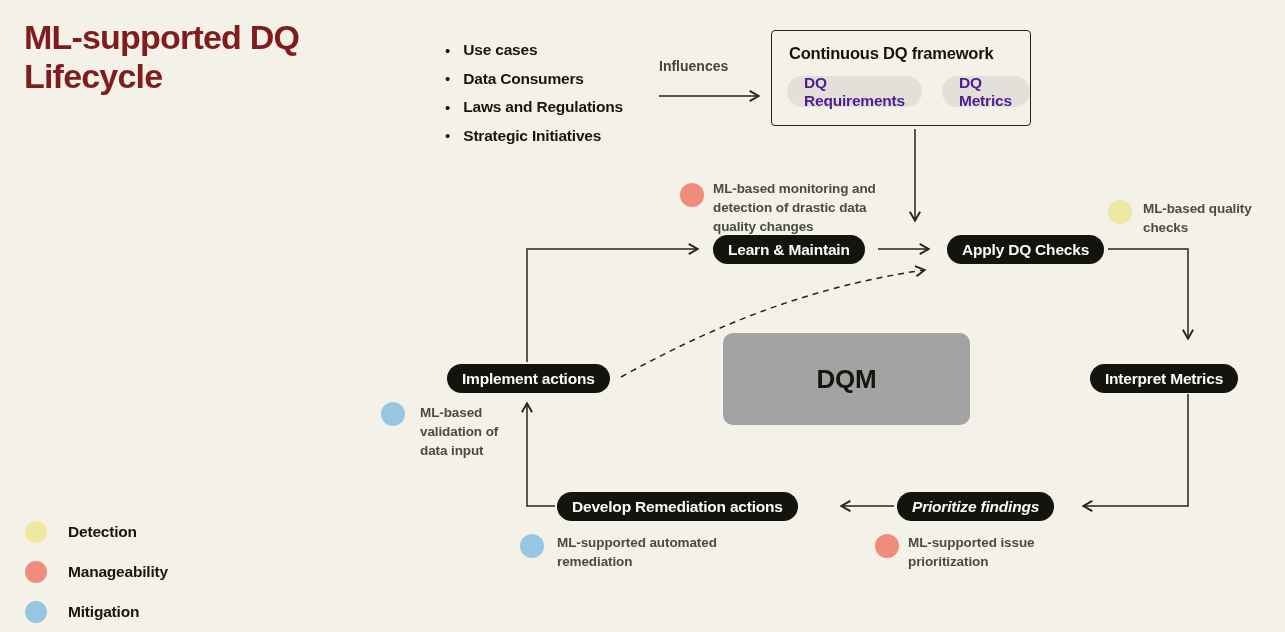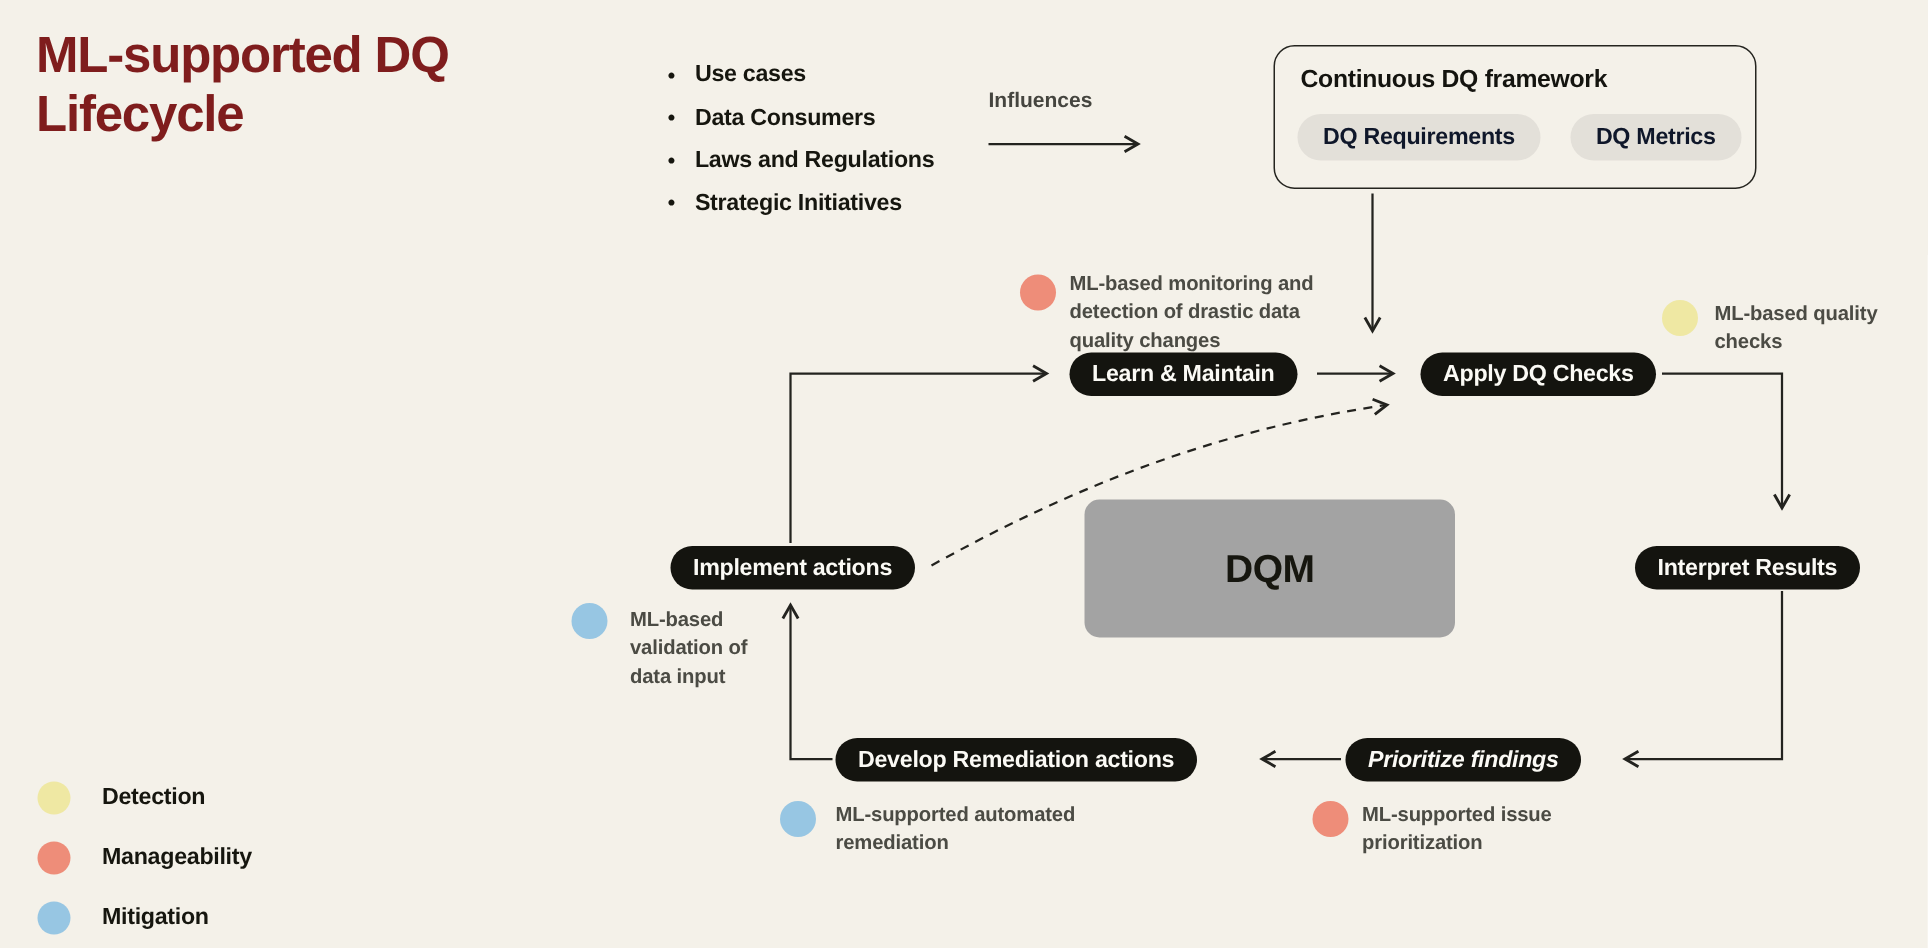--- a/index.html
+++ b/index.html
@@ -17,32 +17,32 @@
   }
   
   .drivers{left:445px;top:36px;display:flex;flex-direction:column;}
   .driver-row{display:flex;align-items:center;gap:13px;height:28.5px;}
   .driver-bullet{font-size:15px;color:#16160f;line-height:1;}
   .driver-label{font-size:15.5px;font-weight:700;color:#16160f;letter-spacing:-0.2px;}
   
   .influences{left:659px;top:58px;font-size:14px;font-weight:600;color:#45453f;}
   
   .framework{
-    left:849px;top:30px;width:322px;height:96px;
-    border:1.5px solid #24241f;border-radius:14px;box-sizing:border-box;
+    left:771px;top:30px;width:260px;height:96px;
+    border:1.5px solid #24241f;border-radius:4px;box-sizing:border-box;
     background:transparent;
   }
   .framework-title{
     position:absolute;left:17px;top:13px;
     font-size:16.5px;font-weight:700;letter-spacing:-0.2px;color:#14140f;
   }
   .framework-pills{position:absolute;left:15px;top:45px;display:flex;gap:20px;}
   .gray-pill{
     background:#e3e0d9;border-radius:17px;height:31px;display:flex;align-items:center;
-    padding:0 17px;font-size:15.5px;font-weight:700;color:#0f172a;letter-spacing:-0.2px;
+    padding:0 17px;font-size:15.5px;font-weight:700;color:#4c1d95;letter-spacing:-0.2px;
   }
   
   .node{
     background:#14140f;color:#fbfaf5;border-radius:16px;height:29px;
     display:flex;align-items:center;justify-content:center;padding:0 15px;
     font-size:15.5px;font-weight:700;letter-spacing:-0.2px;white-space:nowrap;
     box-sizing:border-box;
   }
   
   .dqm{
@@ -110,21 +110,21 @@
   <div class="abs framework">
     <div class="framework-title">Continuous DQ framework</div>
     <div class="framework-pills">
       <div class="gray-pill">DQ Requirements</div>
       <div class="gray-pill">DQ Metrics</div>
     </div>
   </div>
 
   <div class="abs node" style="left:713px;top:235px;">Learn &amp; Maintain</div>
   <div class="abs node" style="left:947px;top:235px;">Apply DQ Checks</div>
-  <div class="abs node" style="left:1090px;top:364px;">Interpret Results</div>
+  <div class="abs node" style="left:1090px;top:364px;">Interpret Metrics</div>
   <div class="abs node" style="left:897px;top:492px;font-style:italic;">Prioritize findings</div>
   <div class="abs node" style="left:557px;top:492px;">Develop Remediation actions</div>
   <div class="abs node" style="left:447px;top:364px;">Implement actions</div>
 
   <div class="abs dqm">DQM</div>
 
   <div class="abs dot" style="left: 680px; top: 183px; background-color: rgb(238, 141, 121);"></div>
   <div class="abs note" style="left:713px;top:179px;width:172px;">ML-based monitoring and detection of drastic data quality changes</div>
 
   <div class="abs dot" style="left: 1108px; top: 200px; background-color: rgb(239, 232, 163);"></div>

